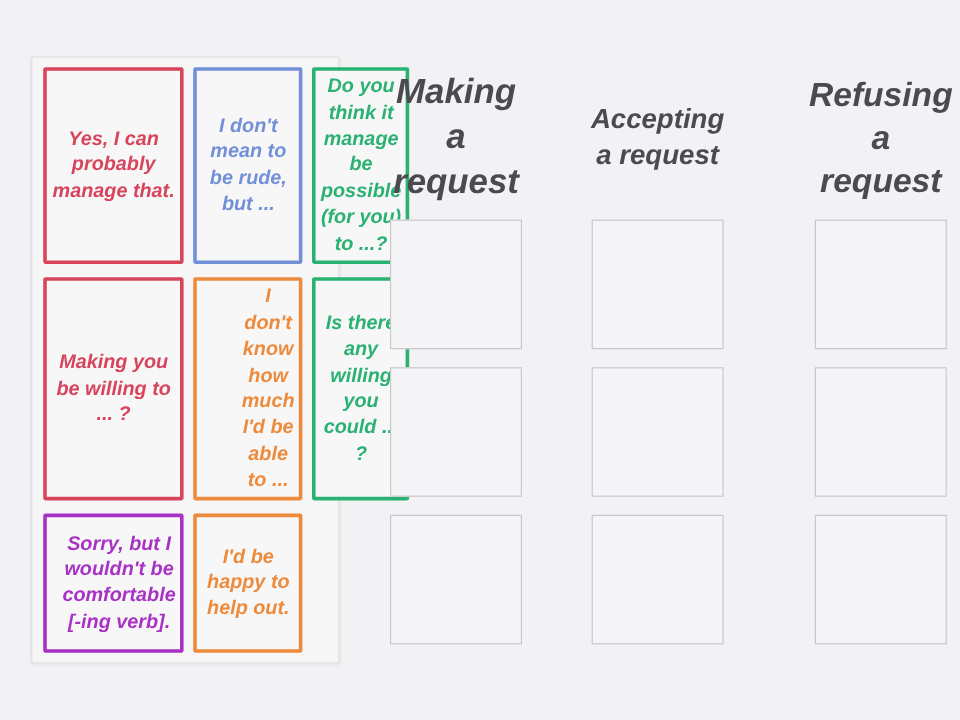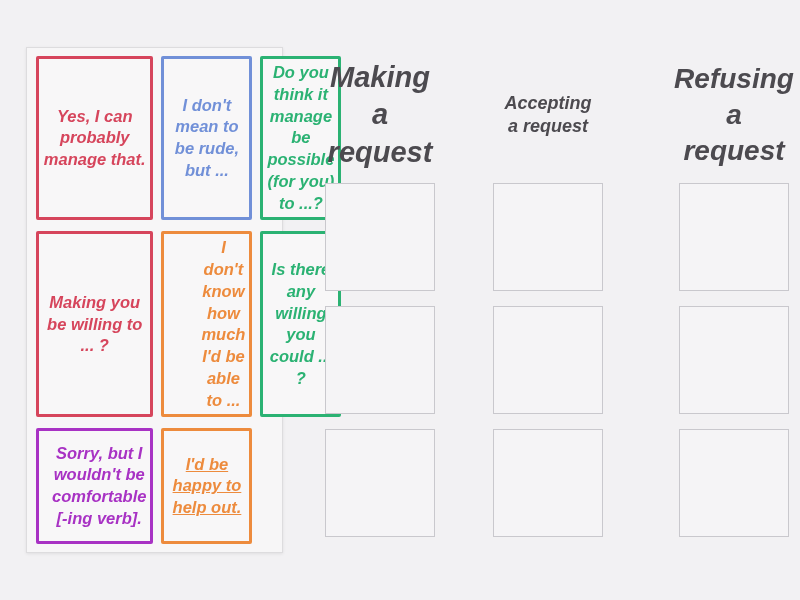--- a/index.html
+++ b/index.html
@@ -57,21 +57,21 @@
     justify-content: center;
     text-align: center;
     white-space: pre-line;
     font-style: italic;
     font-weight: bold;
     color: #4c4a4f;
   }
   .cat-making   { left: 325px; }
   .cat-making .cat-header   { font-size: 29px; line-height: 1.28; }
   .cat-accepting{ left: 493px; }
-  .cat-accepting .cat-header{ font-size: 18px; line-height: 1.3; }
+  .cat-accepting .cat-header{ font-size: 23px; line-height: 1.3; }
   .cat-refusing { left: 679px; }
   .cat-refusing .cat-header { font-size: 28px; line-height: 1.28; }
 
   .dropzone {
     box-sizing: border-box;
     width: 110px; height: 108px;
     border: 1px solid #c9c8cd;
     background: #f5f4f6;
     margin-bottom: 15px;
   }
@@ -82,21 +82,21 @@
 <div class="stage">
 
   <div class="tray">
     <div class="card" style="border-color: rgb(214, 69, 92); color: rgb(214, 69, 92);">Yes, I can probably manage that.</div>
     <div class="card" style="border-color: rgb(113, 144, 216); color: rgb(113, 144, 216); text-align: center;">I don't mean to be rude, but ...</div>
     <div class="card" style="border-color: rgb(43, 178, 115); color: rgb(43, 178, 115);">Do you think it manage be possible (for you) to ...?</div>
     <div class="card" style="border-color: rgb(214, 69, 92); color: rgb(214, 69, 92);">Making you be willing to ... ?</div>
     <div class="card" style="border-color: rgb(237, 139, 61); color: rgb(237, 139, 61); padding-left: 37px;">I don't know how much I'd be able to ...</div>
     <div class="card" style="border-color: rgb(43, 178, 115); color: rgb(43, 178, 115);">Is there any willing you could ... ?</div>
     <div class="card" style="border-color: rgb(168, 50, 196); color: rgb(168, 50, 196); padding-left: 13px;">Sorry, but I wouldn't be comfortable [-ing verb].</div>
-    <div class="card" style="border-color: rgb(237, 139, 61); color: rgb(237, 139, 61); text-decoration: underline;">I'd be happy to help out.</div>
+    <div class="card" style="border-color: rgb(237, 139, 61); color: rgb(237, 139, 61);">I'd be happy to help out.</div>
   </div>
 
   <div class="category cat-making">
     <div class="cat-header">Making
 a
 request</div>
     <div class="dropzone"></div>
     <div class="dropzone"></div>
     <div class="dropzone"></div>
   </div>

